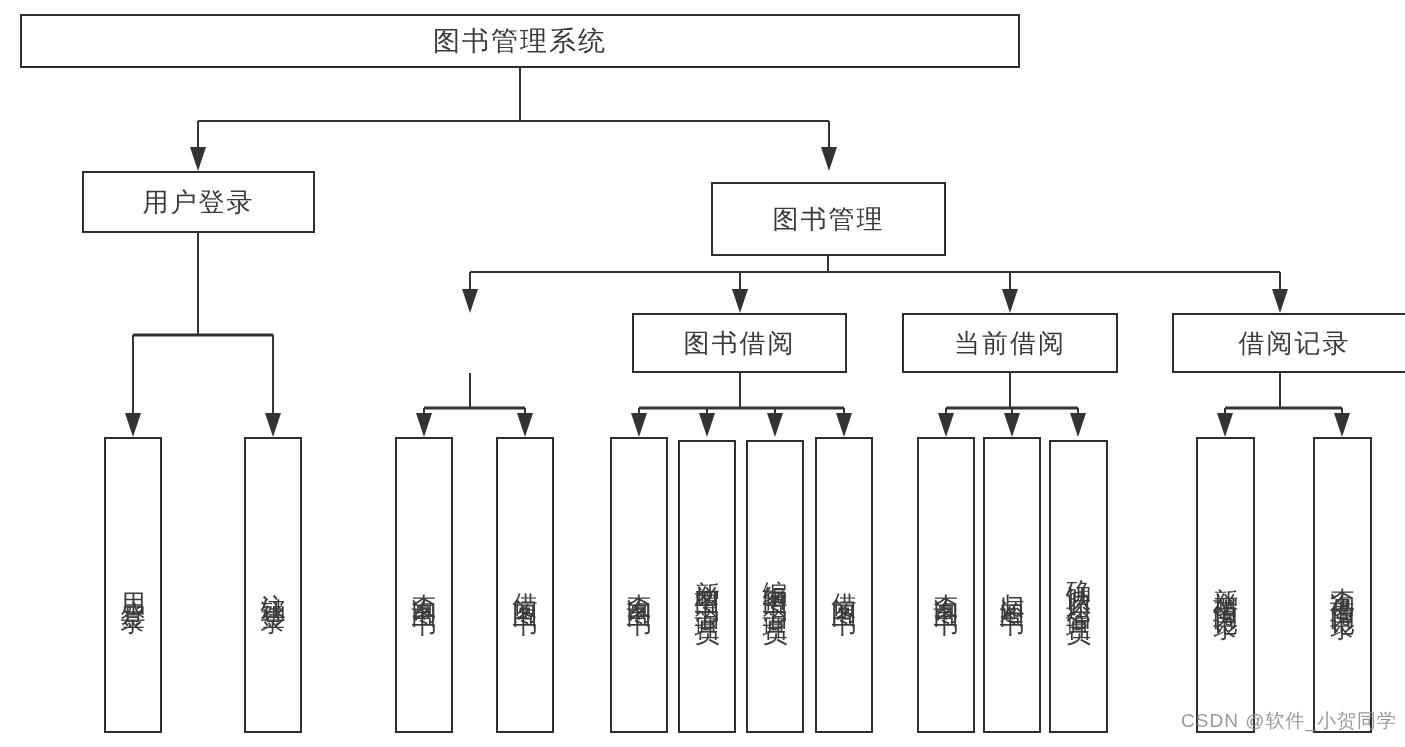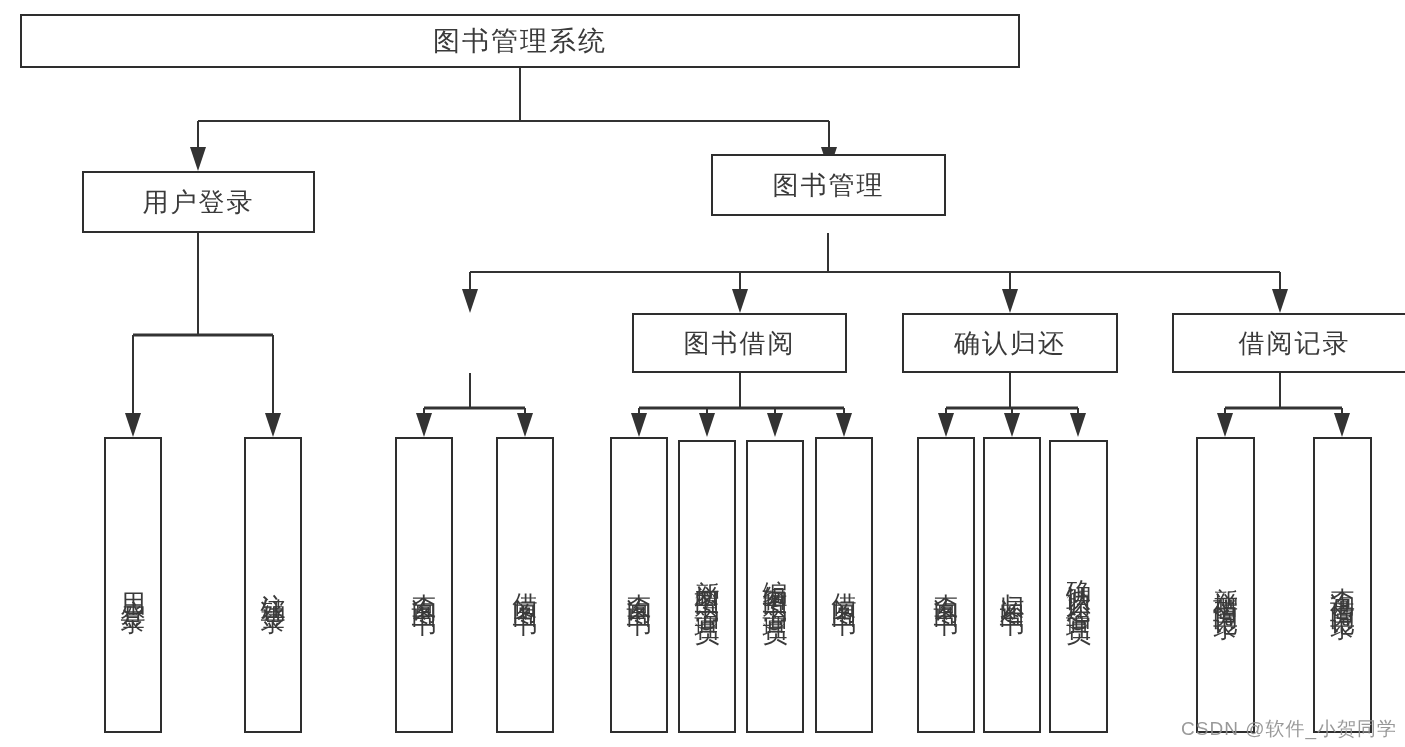--- a/index.html
+++ b/index.html
@@ -22,21 +22,21 @@
     background:#ffffff;
     display:flex;align-items:center;justify-content:center;
   }
   .hbox .lbl{font-size:26px;letter-spacing:2px;white-space:nowrap;font-family:Liberation Serif, serif;}
   .root .lbl{font-size:27px;}
   .leaf .lbl{
     writing-mode:vertical-rl;text-orientation:mixed;
     font-size:25px;letter-spacing:6px;line-height:1;white-space:nowrap;
   }
   .watermark{
-    position:absolute;right:8px;bottom:5px;
+    position:absolute;right:8px;bottom:13px;
     font-size:19px;letter-spacing:1px;
     color:var(--watermark,#8f8f8f);opacity:.9;z-index:5;
     white-space:nowrap;
   }
 </style>
 </head>
 <body>
 
 <div class="canvas">
 
@@ -109,29 +109,29 @@
     </g>
   </svg>
 
   <div class="box hbox root" style="left:20px;top:14px;width:1000px;height:54px">
     <span class="lbl">图书管理系统</span>
   </div>
 
   <div class="box hbox" style="left:82px;top:171px;width:233px;height:62px">
     <span class="lbl">用户登录</span>
   </div>
-  <div class="box hbox" style="left:711px;top:154px;width:235px;height:62px">
+  <div class="box hbox" style="left:711px;top:182px;width:235px;height:74px">
     <span class="lbl">图书管理</span>
   </div>
 
   <div class="box hbox" style="left:632px;top:313px;width:215px;height:60px">
     <span class="lbl">图书借阅</span>
   </div>
   <div class="box hbox" style="left:902px;top:313px;width:216px;height:60px">
-    <span class="lbl">确认归还</span>
+    <span class="lbl">当前借阅</span>
   </div>
   <div class="box hbox" style="left:1172px;top:313px;width:245px;height:60px">
     <span class="lbl">借阅记录</span>
   </div>
 
   <div class="box leaf" style="left:104px;top:437px;width:58px;height:296px">
     <span class="lbl">用户登录</span>
   </div>
   <div class="box leaf" style="left:244px;top:437px;width:58px;height:296px">
     <span class="lbl">注销登录</span>

